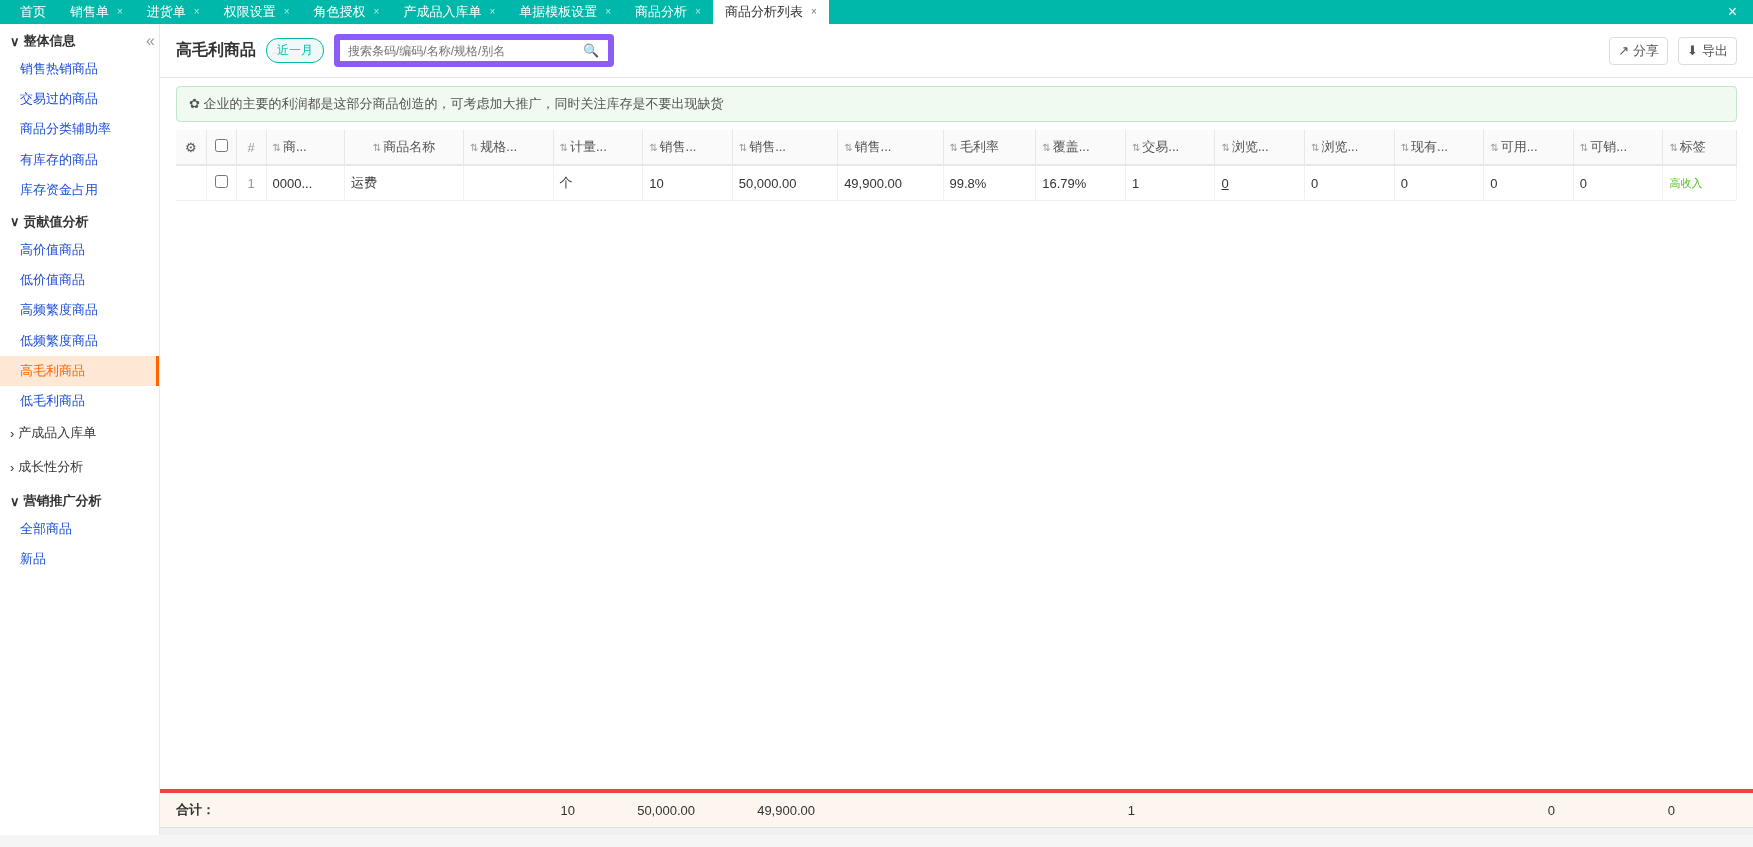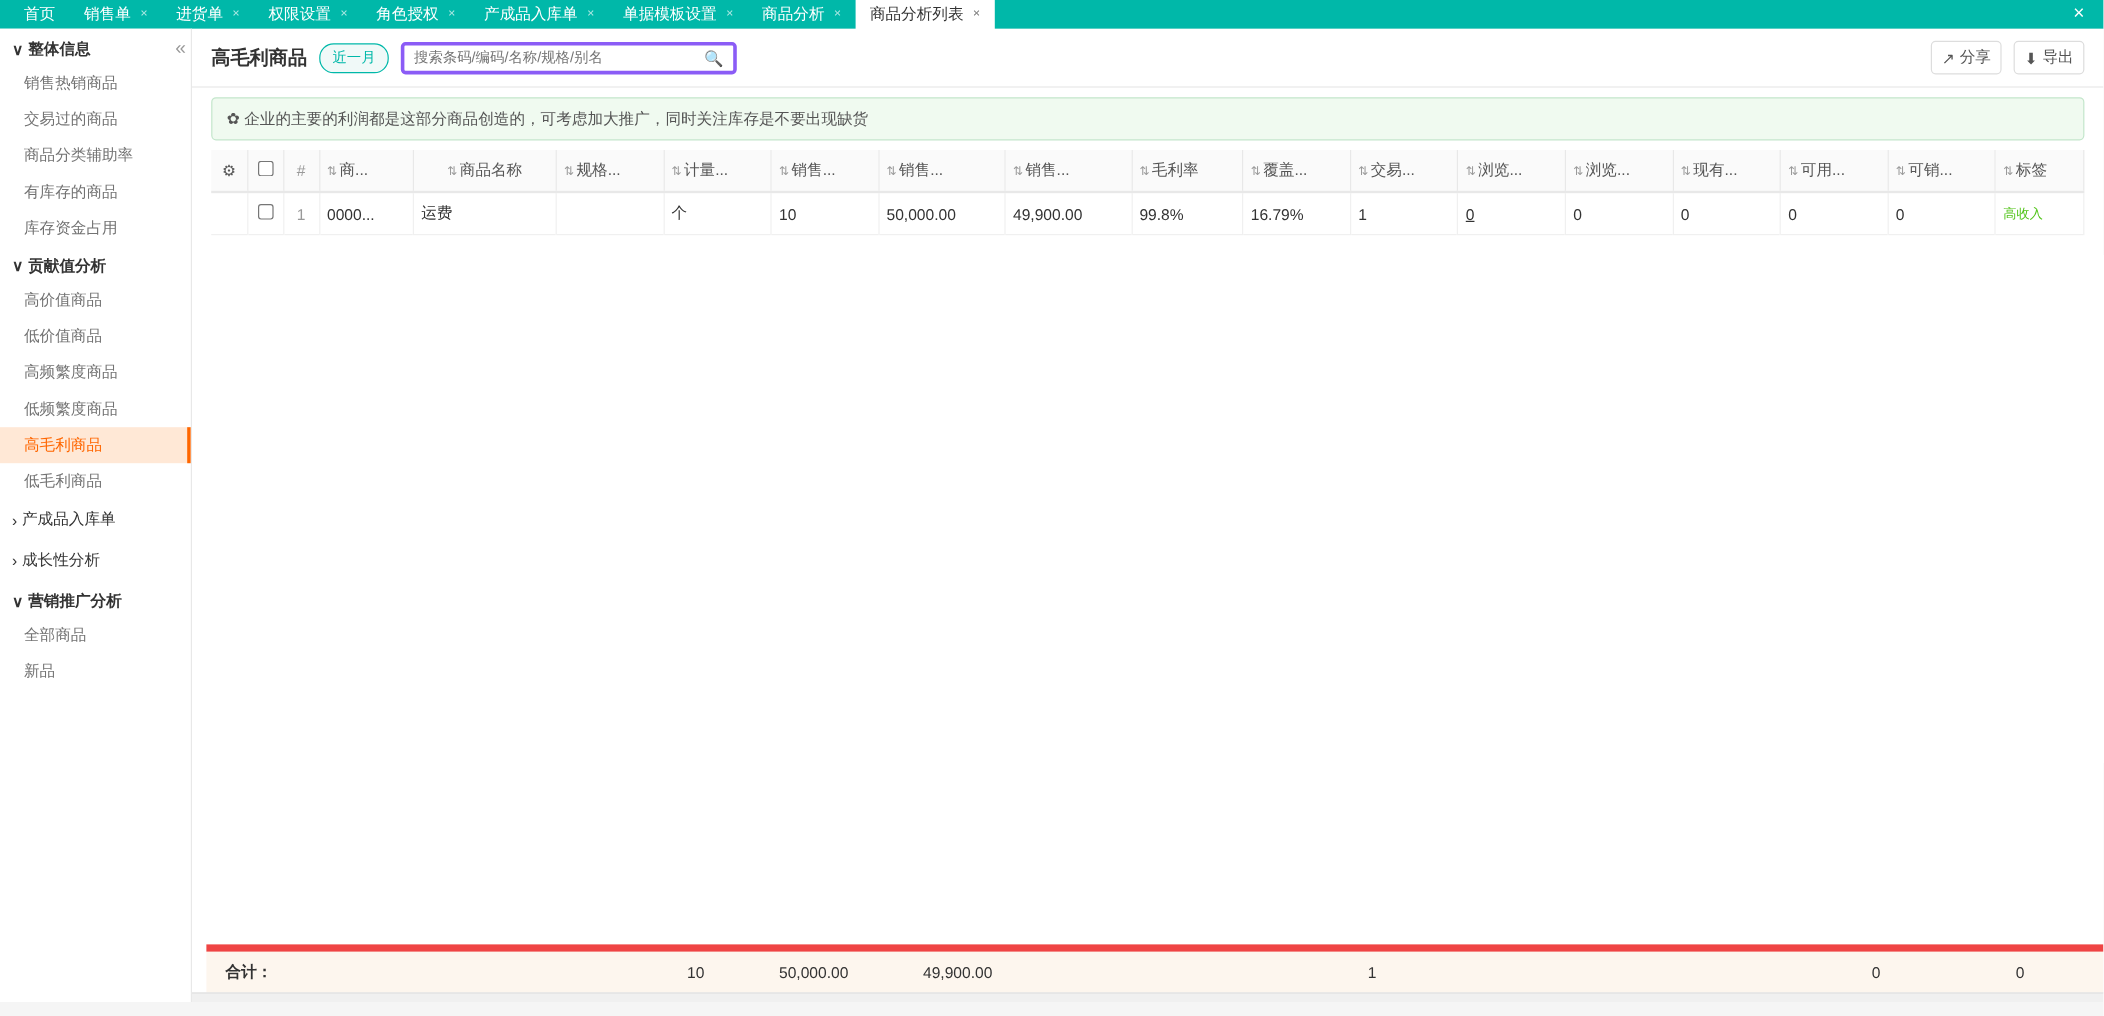--- a/index.html
+++ b/index.html
@@ -64,21 +64,21 @@
       color: #333;
       font-weight: bold;
       font-size: 12px;
       display: flex;
       align-items: center;
       gap: 4px;
     }
     .sidebar-item {
       padding: 6px 10px 6px 20px;
       cursor: pointer;
-      color: #737373;
+      color: #1d4ed8;
       font-size: 12px;
       line-height: 1.4;
     }
     .sidebar-item.active {
       background: #ffe8d6;
       color: #ff6600;
       border-right: 3px solid #ff6600;
     }
     .sidebar-group-collapsed {
       padding: 8px 10px;
@@ -116,21 +116,21 @@
       border: 1px solid #00b8a9;
       color: #00b8a9;
       padding: 3px 10px;
       border-radius: 12px;
       cursor: pointer;
       font-size: 12px;
     }
     .search-box {
       display: flex;
       align-items: center;
-      border: 3px solid #8b5cf6;
+      border: 6px solid #8b5cf6;
       border-radius: 4px;
       padding: 3px 8px;
       flex: 1;
       max-width: 280px;
       gap: 6px;
     }
     .search-box input {
       border: none;
       outline: none;
       flex: 1;
@@ -200,28 +200,27 @@
       color: #333;
       border-right: 1px solid #f0f0f0;
       white-space: nowrap;
     }
     .tag-high { color: #52c41a; font-size: 11px; }
     .underline { text-decoration: underline; cursor: pointer; }
 
     
     .table-footer {
       background: #fdf6ee;
-      border-top: 6px solid #ef4444;
+      border-top: 4px solid #ef4444;
       padding: 8px 16px;
       display: flex;
       align-items: center;
       gap: 40px;
       font-size: 12px;
       color: #333;
-      margin-left: 12px;
     }
     .table-footer .footer-label { font-weight: bold; }
     .footer-cell { min-width: 80px; text-align: right; }
 
     
     .bottom-scrollbar {
       height: 8px;
       background: #f0f0f0;
       border-top: 1px solid #e0e0e0;
     }

